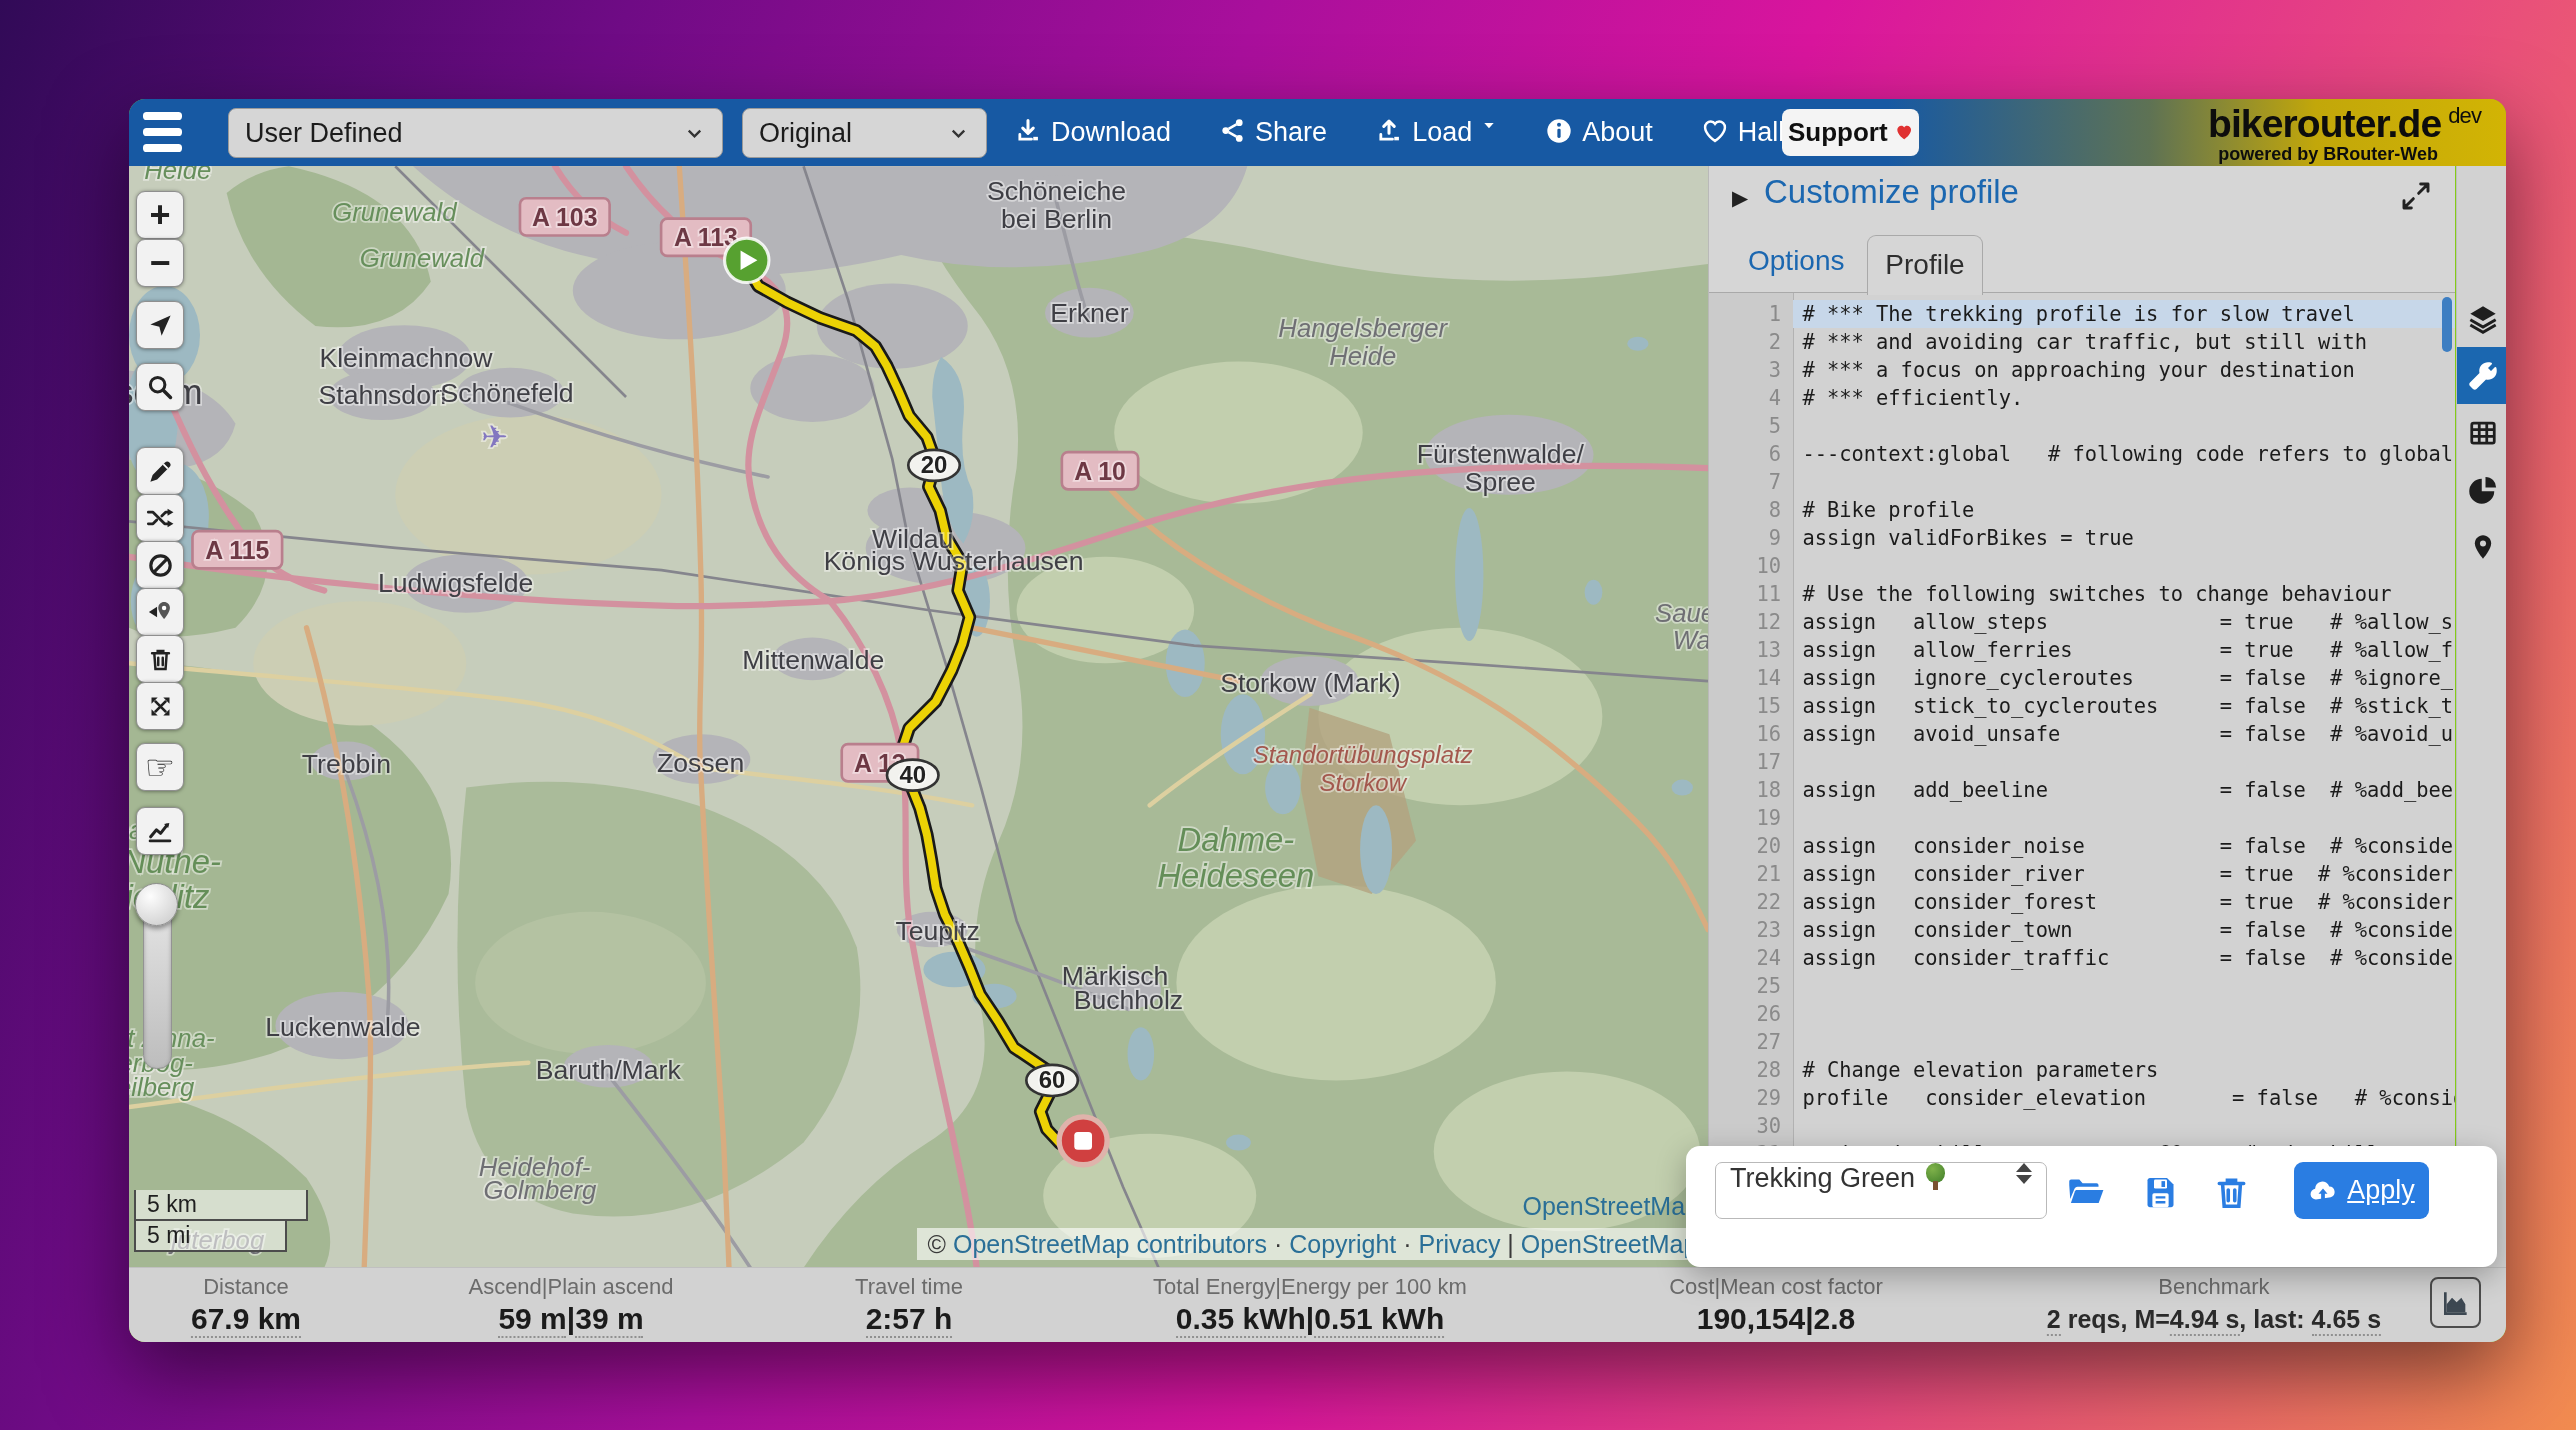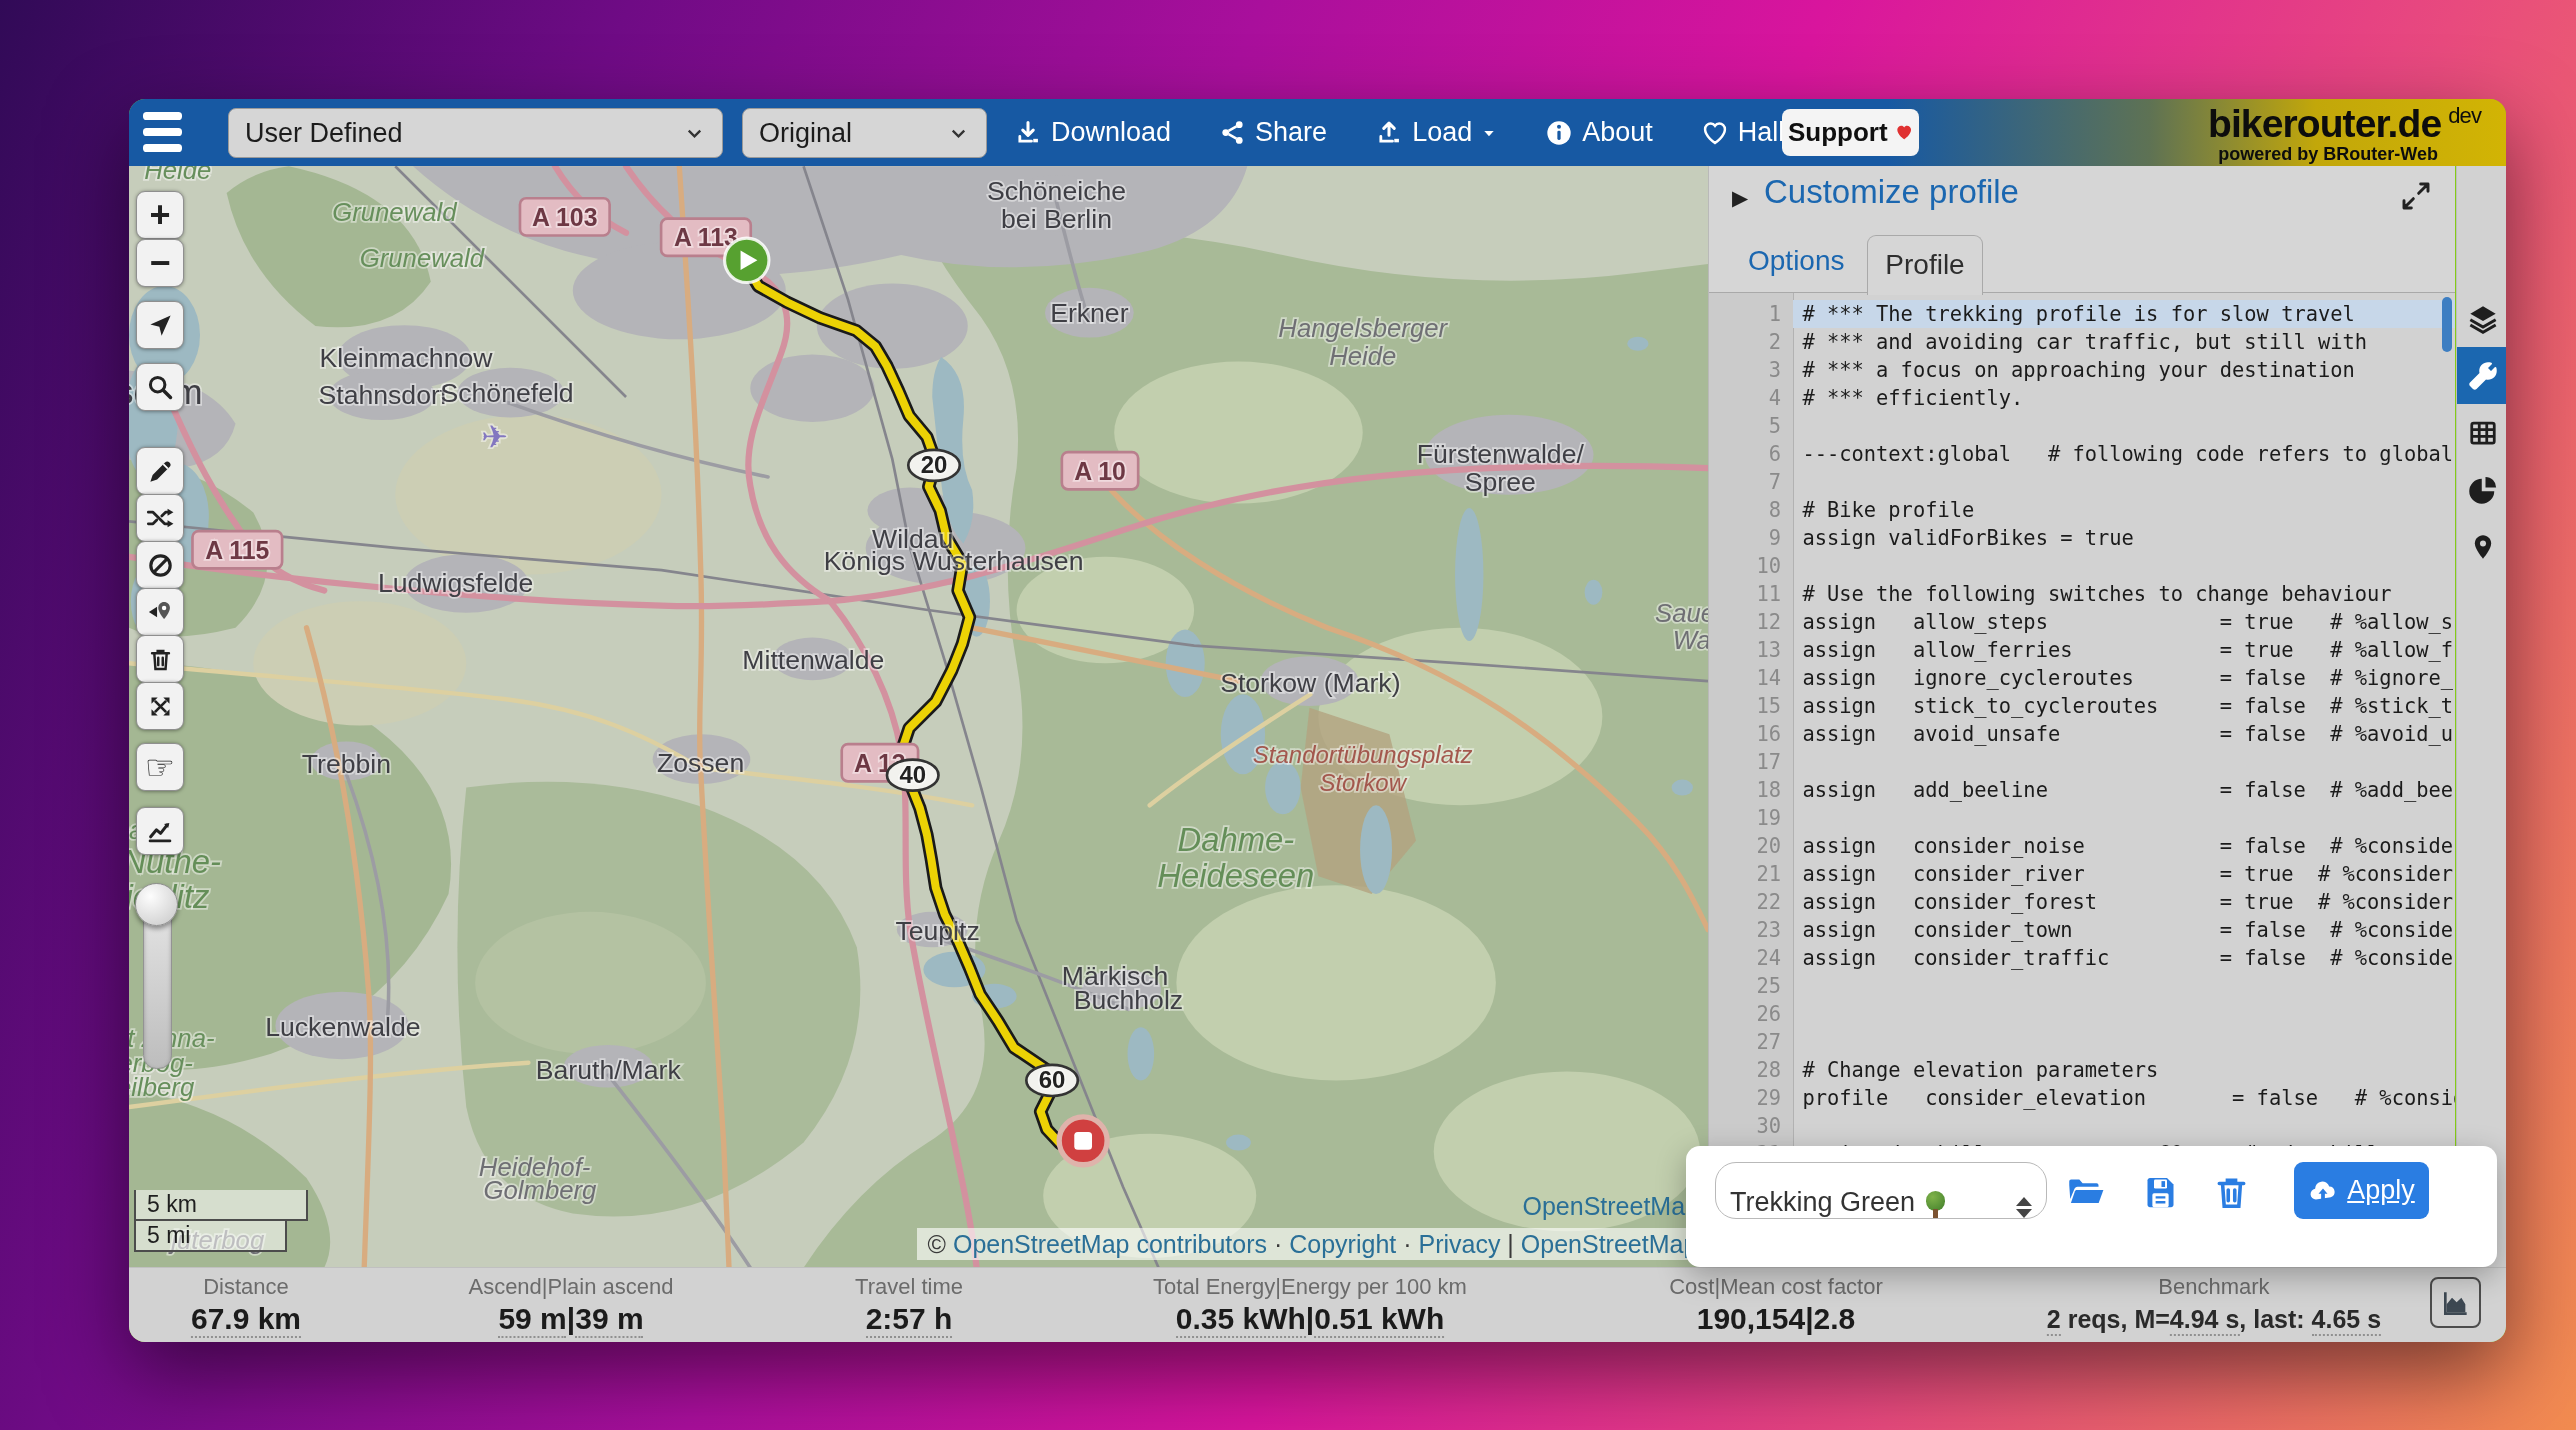--- a/index.html
+++ b/index.html
@@ -13,21 +13,21 @@
   .toolbar{position:absolute;left:0;top:0;width:2377px;height:67px;
     background:linear-gradient(90deg,#1759a3 0%,#1759a3 74%,#5e7254 85%,#c2a70a 92%,#d2b404 100%);
     display:flex;align-items:center;color:#fff;}
   .hamburger{position:absolute;left:14px;top:13.3px;width:43px;height:40px;display:flex;flex-direction:column;justify-content:space-between;cursor:pointer;}
   .hamburger span{display:block;width:39px;height:8px;border-radius:3.6px;background:#fff;}
   .tb-select{position:absolute;top:9px;height:50px;background:#d6d6d6;border:0.9px solid #9a9a9a;border-radius:8px;display:flex;align-items:center;color:#1c1c1c;font-size:27px;padding:0 16px;box-sizing:border-box;}
   .tb-select .chev{margin-left:auto;color:#333;}
   .sel-profile{left:99px;width:495px;}
   .sel-alt{left:613px;width:245px;}
   .tb-buttons{position:absolute;left:879px;top:0;height:67px;display:flex;align-items:center;gap:36px;}
-  .tb-btn{display:flex;align-items:center;gap:9px;font-size:27px;color:#fff;background:none;border:none;cursor:pointer;white-space:nowrap;}
+  .tb-btn{display:flex;align-items:flex-start;gap:9px;font-size:27px;color:#fff;background:none;border:none;cursor:pointer;white-space:nowrap;}
   .support-pill{position:absolute;left:1653px;top:9.8px;width:137px;height:47px;background:#f4f4f4;border-radius:8px;display:flex;align-items:center;justify-content:center;gap:7px;font-size:26px;font-weight:bold;color:#101010;cursor:pointer;border:none;}
   .logo-wrap{position:absolute;right:25px;top:5.3px;text-align:right;color:#0d0d0d;line-height:1;}
   .logo-main{font-size:39px;font-weight:bold;letter-spacing:-0.9px;}
   .logo-main sup{font-size:22px;font-weight:normal;margin-left:7px;}
   .logo-sub{font-size:18px;font-weight:bold;margin-top:1.8px;margin-right:43px;}
   
   .map{position:absolute;left:0;top:67px;width:1579px;height:1102px;overflow:hidden;background:#c6cdbb;}
   .map svg text{paint-order:stroke;stroke:rgba(255,255,255,.45);stroke-width:4px;}
   text.p{fill:#3f3f45;font-size:30px;}
   text.c{fill:#3f3f45;font-size:40px;}
@@ -67,21 +67,21 @@
   .code-row .ln{width:72px;padding-right:12.4px;text-align:right;color:#8a8a8a;flex:none;}
   .code-row .ct{flex:1;padding-left:9px;white-space:pre;color:#1b1b1b;overflow:hidden;}
   .code-row.active .ct{background:#c7d7e9;}
   .scroll-thumb{position:absolute;right:2.7px;top:3.6px;width:10.7px;height:55px;background:#3d7ec2;border-radius:5.3px;}
   
   .icon-strip{position:absolute;left:2327px;top:67px;width:51px;height:1102px;background:#d2d2d2;border-left:0.9px solid #bdbdbd;box-sizing:border-box;}
   .strip-btn{position:absolute;left:0;width:51px;height:57px;display:flex;align-items:center;justify-content:center;cursor:pointer;color:#1e1e1e;}
   .strip-btn.active{background:#1b67b0;color:#fff;}
   
   .profile-bar{position:absolute;left:1557px;top:1047px;width:811px;height:121px;background:#fff;border-radius:14px;box-shadow:0 9px 30px rgba(0,0,0,.28);z-index:6;}
-  .pb-select{position:absolute;left:29px;top:16px;width:332px;height:57px;border:1.8px solid #b9b9b9;border-radius:21px;background:#fff;display:flex;align-items:flex-end;font-size:27px;color:#333;padding:0 14px;box-sizing:border-box;cursor:pointer;}
+  .pb-select{position:absolute;left:29px;top:16px;width:332px;height:57px;border:1.8px solid #b9b9b9;border-radius:7px;background:#fff;display:flex;align-items:flex-start;font-size:27px;color:#333;padding:0 14px;box-sizing:border-box;cursor:pointer;}
   .pb-select .arrows{margin-left:auto;display:flex;flex-direction:column;gap:2.7px;align-items:center;}
   .pb-select .arrows i{width:0;height:0;border-left:8px solid transparent;border-right:8px solid transparent;}
   .pb-select .arrows i.up{border-bottom:9.8px solid #444;}
   .pb-select .arrows i.dn{border-top:9.8px solid #444;}
   .tree{display:inline-flex;width:23px;height:27px;position:relative;margin-left:9px;}
   .tree::before{content:"";position:absolute;left:1.8px;top:0;width:19.5px;height:19.5px;border-radius:50%;background:radial-gradient(circle at 35% 30%,#7fb24a,#3f7d2a);}
   .tree::after{content:"";position:absolute;left:9px;top:18px;width:5.3px;height:9px;background:#7a5230;}
   .pb-icon{position:absolute;top:27px;width:39px;height:39px;cursor:pointer;}
   .pb-apply{position:absolute;left:608px;top:16px;width:135px;height:57px;background:#2a7de2;border:none;border-radius:9px;color:#fff;font-size:27px;display:flex;align-items:center;justify-content:center;gap:9px;cursor:pointer;text-decoration:underline;}
   

